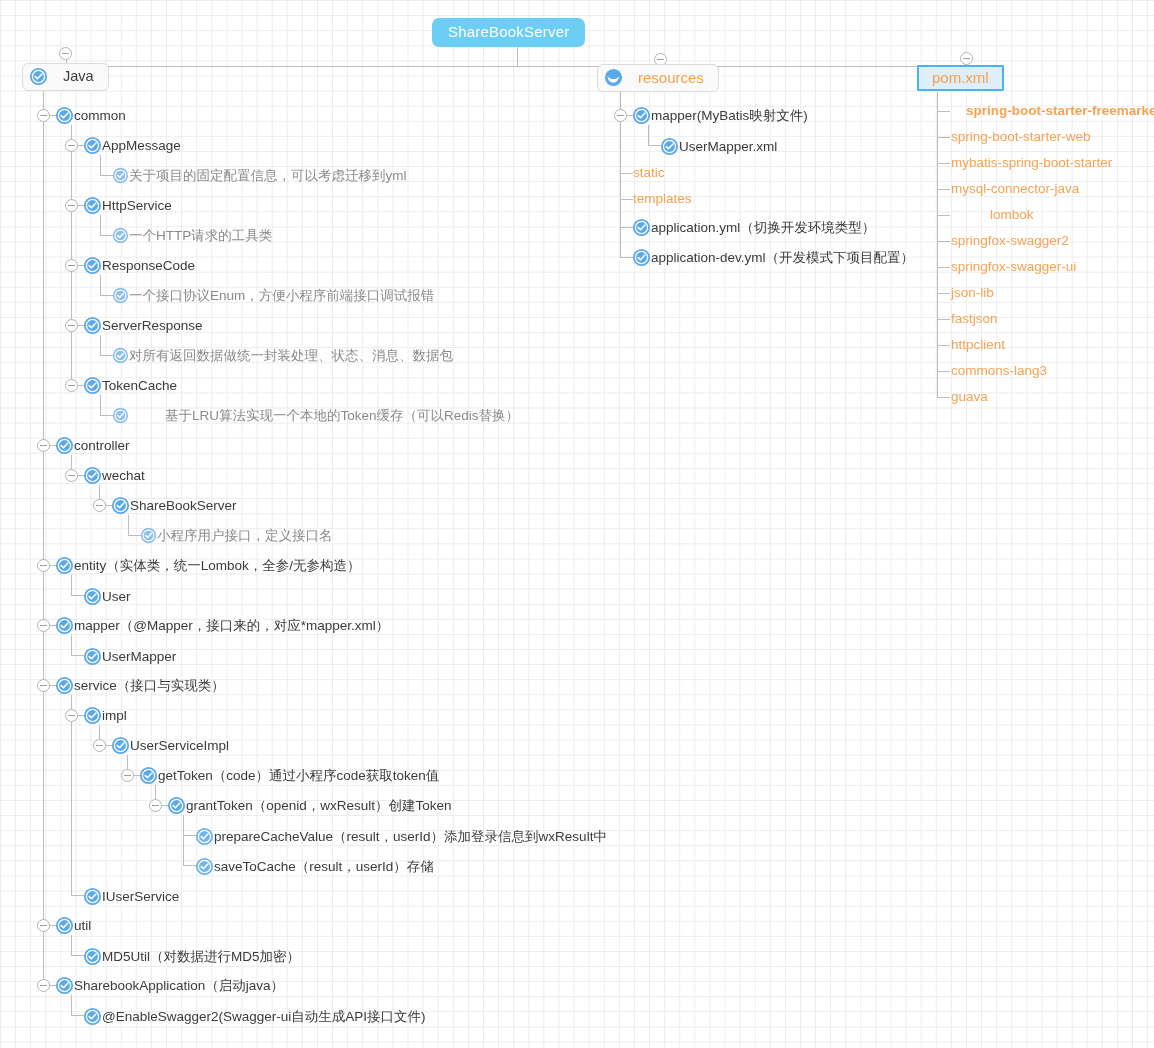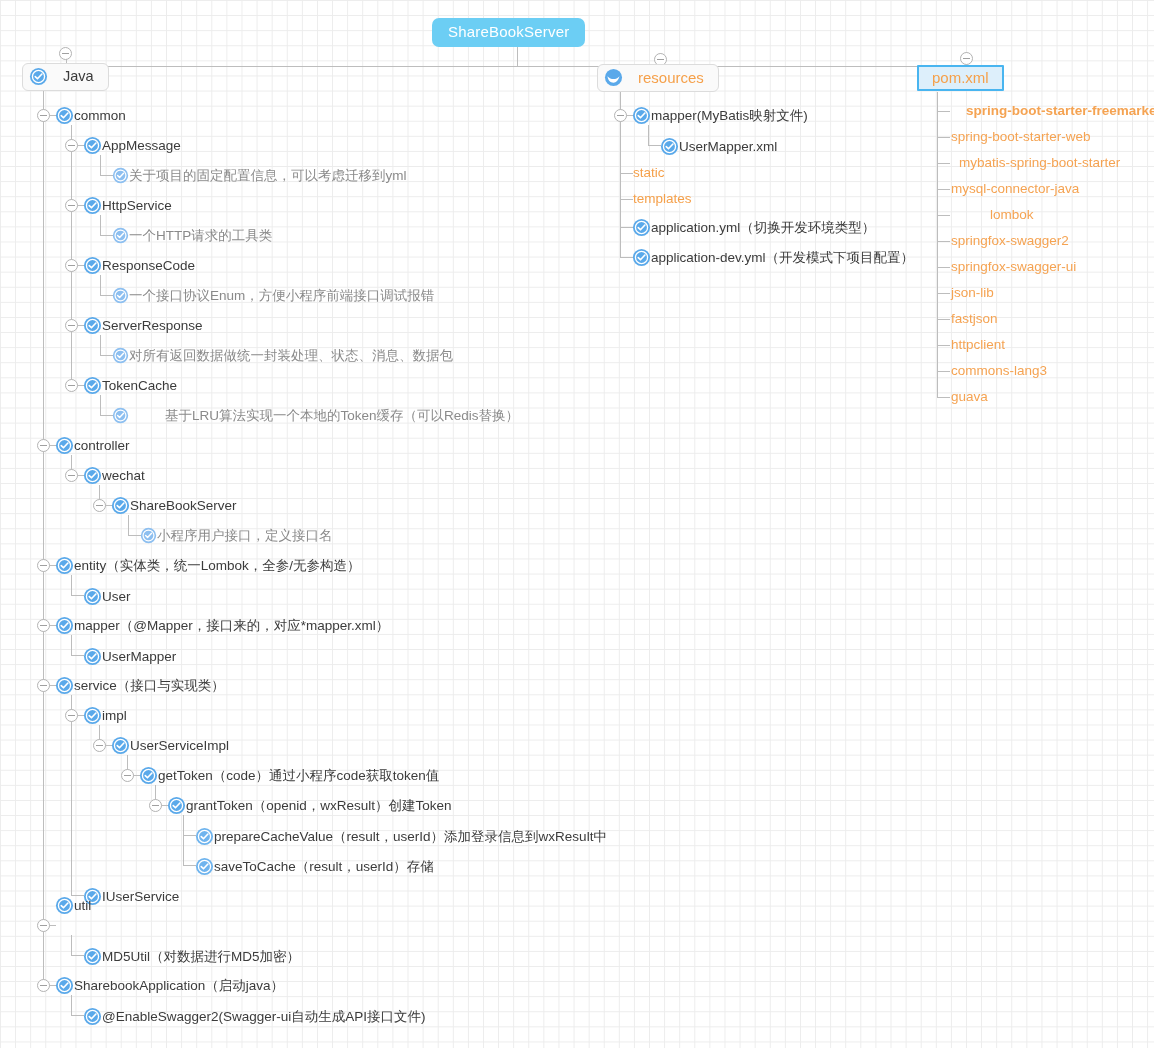--- a/index.html
+++ b/index.html
@@ -440,21 +440,21 @@
   <div class="node" style="left:83px;top:887px;">
     <span class="ico ico-check big"><svg viewBox="0 0 20 20" width="19" height="19">
           <circle cx="10" cy="10" r="9" fill="#5aa9ea"></circle>
           <circle cx="10" cy="10" r="6.4" fill="none" stroke="#ffffff" stroke-width="1.4"></circle>
           <path d="M6.6 10.1 L8.9 12.4 L13.6 7.4" fill="none" stroke="#ffffff" stroke-width="1.7" stroke-linecap="round" stroke-linejoin="round"></path>
         </svg></span>
     <span class="txt">IUserService</span>
   </div>
 
   <div class="toggle" style="left:37px;top:919px;"></div>
-  <div class="node" style="left:55px;top:896px;justify-content:center;">
+  <div class="node" style="left:55px;top:916px;justify-content:center;">
     <span class="ico ico-check big"><svg viewBox="0 0 20 20" width="19" height="19">
           <circle cx="10" cy="10" r="9" fill="#5aa9ea"></circle>
           <circle cx="10" cy="10" r="6.4" fill="none" stroke="#ffffff" stroke-width="1.4"></circle>
           <path d="M6.6 10.1 L8.9 12.4 L13.6 7.4" fill="none" stroke="#ffffff" stroke-width="1.7" stroke-linecap="round" stroke-linejoin="round"></path>
         </svg></span>
     <span class="txt">util</span>
   </div>
   <div class="node" style="left:83px;top:947px;">
     <span class="ico ico-check big"><svg viewBox="0 0 20 20" width="19" height="19">
           <circle cx="10" cy="10" r="9" fill="#5aa9ea"></circle>
@@ -521,21 +521,21 @@
         </svg></span>
     <span class="txt">application-dev.yml（开发模式下项目配置）</span>
   </div>
 
   <div class="node" style="left:966px;top:104px;font-weight:bold;">
       <span class="txt-dep">spring-boot-starter-freemarker</span>
     </div>
   <div class="node" style="left:951px;top:130px;">
       <span class="txt-dep">spring-boot-starter-web</span>
     </div>
-  <div class="node" style="left:951px;top:156px;padding-left:8px;">
+  <div class="node" style="left:951px;top:156px;">
       <span class="txt-dep">mybatis-spring-boot-starter</span>
     </div>
   <div class="node" style="left:951px;top:182px;">
       <span class="txt-dep">mysql-connector-java</span>
     </div>
   <div class="node" style="left:951px;top:208px;padding-left:39px;">
       <span class="txt-dep">lombok</span>
     </div>
   <div class="node" style="left:951px;top:234px;">
       <span class="txt-dep">springfox-swagger2</span>

